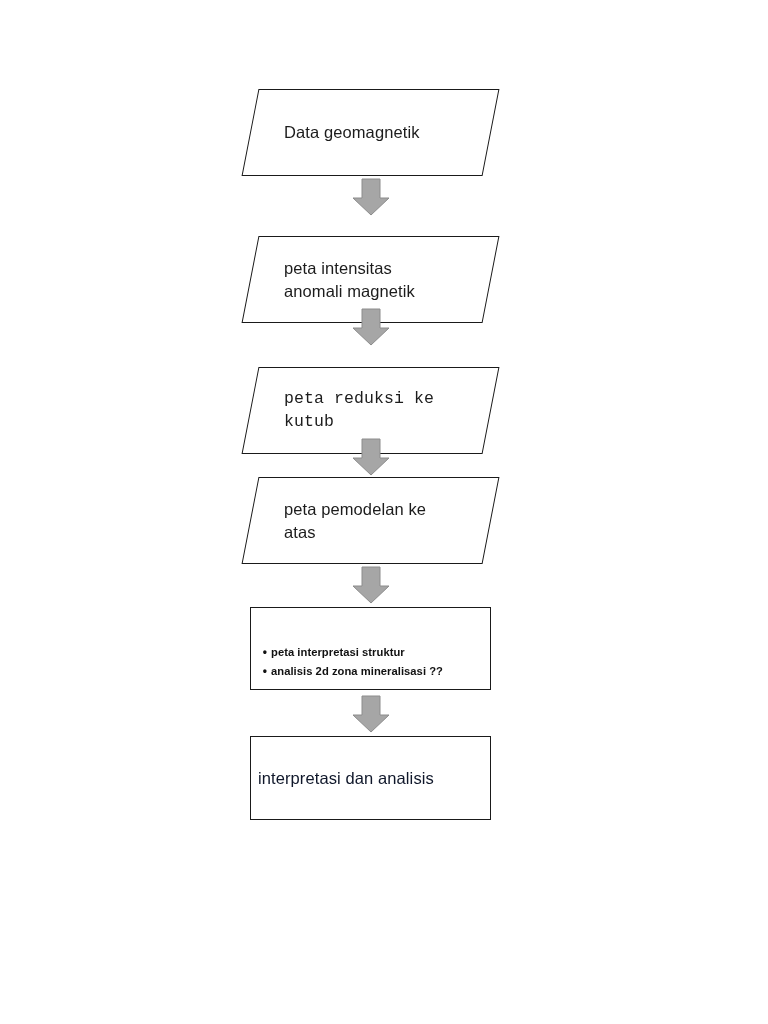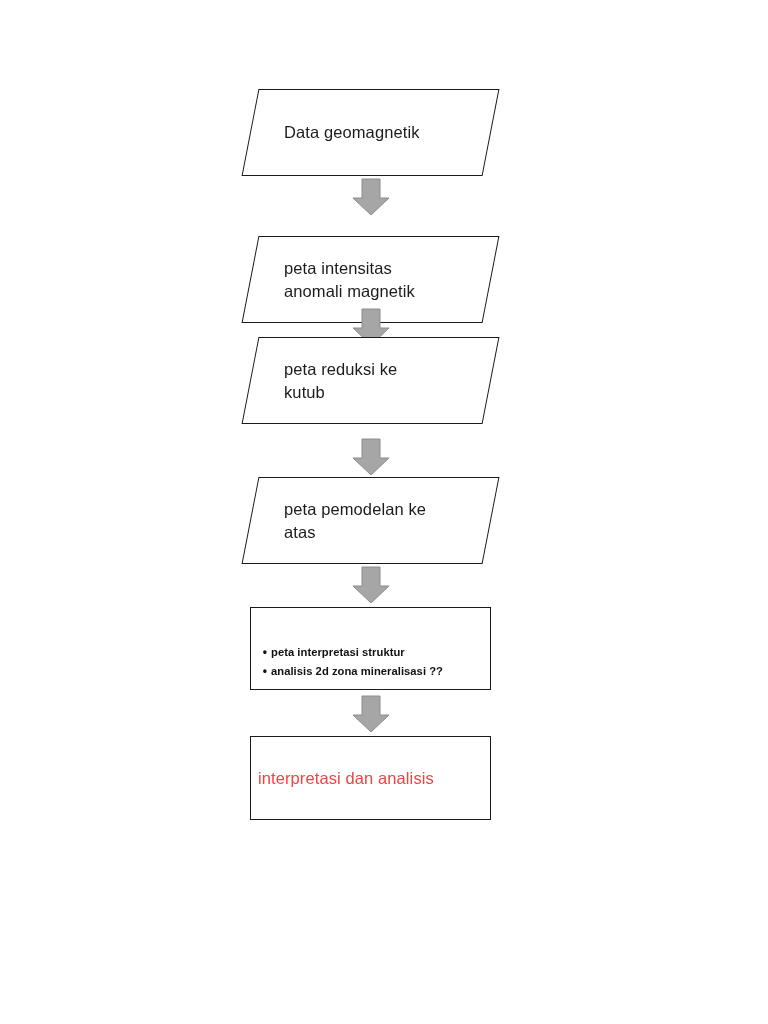--- a/index.html
+++ b/index.html
@@ -71,21 +71,21 @@
     border: 1.4px solid #1a1a1a;
   }
   .rect .label {
     position: absolute;
     inset: 0;
     display: flex;
     flex-direction: column;
     justify-content: center;
     font-size: 16.5px;
     line-height: 1.38;
-    color: #ef4444;
+    color: #0f172a;
     letter-spacing: 0.1px;
   }
 
   
   #node-bullets { top: 607px; height: 83px; }
   #node-bullets .bullet-wrap {
     position: absolute;
     left: 9px;
     right: 6px;
     bottom: 10px;
@@ -146,21 +146,21 @@
     <div class="label">peta intensitas
 anomali magnetik</div>
   </div>
 
   <div class="arrow" id="arrow-2" style="top:308px;">
     <svg viewBox="0 0 38 38" xmlns="http://www.w3.org/2000/svg">
       <polygon points="10,1 28,1 28,20 37,20 19,37 1,20 10,20" fill="#a6a6a6" stroke="#8c8c8c" stroke-width="1"></polygon>
     </svg>
   </div>
 
-  <div class="node parallelogram" id="node-3" style="top:337px;">
+  <div class="node parallelogram" id="node-3" style="top:367px;font-family:Liberation Mono, monospace;">
     <div class="shape"></div>
     <div class="label">peta reduksi ke
 kutub</div>
   </div>
 
   <div class="arrow" id="arrow-3" style="top:438px;">
     <svg viewBox="0 0 38 38" xmlns="http://www.w3.org/2000/svg">
       <polygon points="10,1 28,1 28,20 37,20 19,37 1,20 10,20" fill="#a6a6a6" stroke="#8c8c8c" stroke-width="1"></polygon>
     </svg>
   </div>

